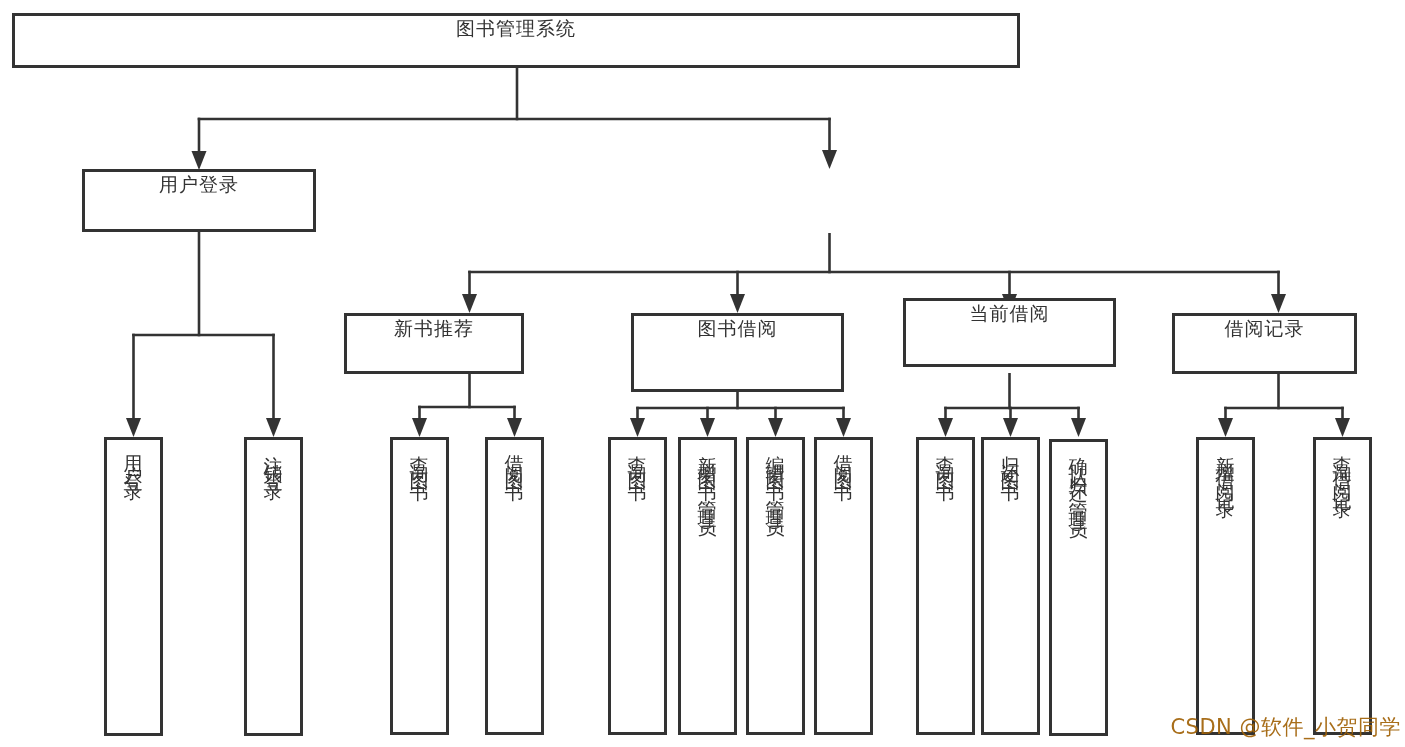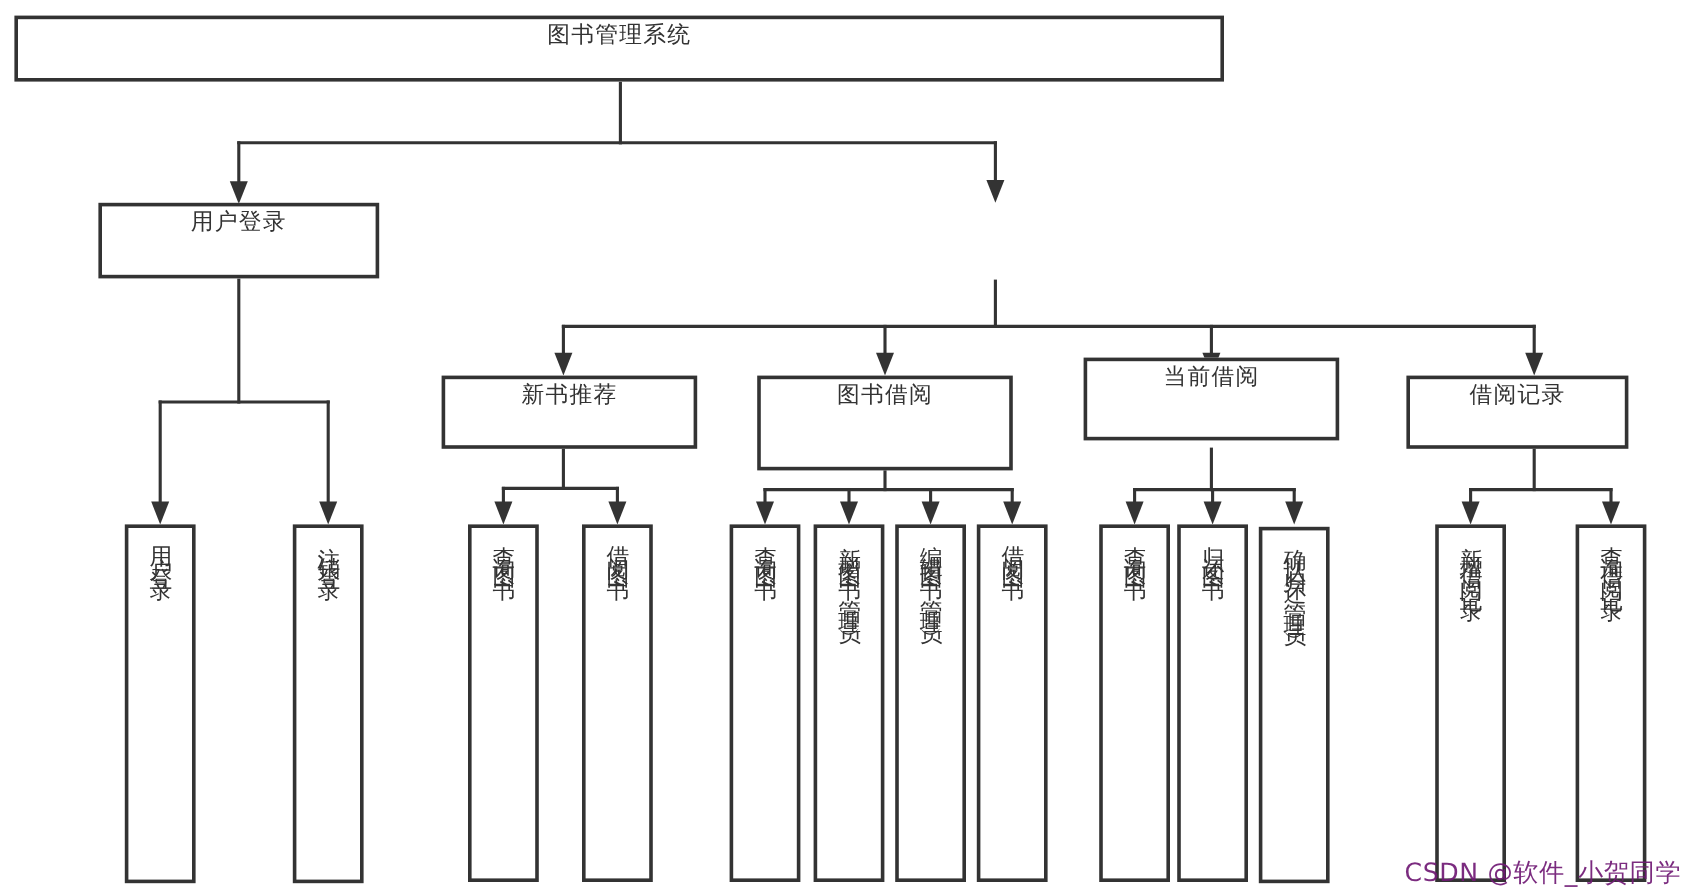--- a/index.html
+++ b/index.html
@@ -37,21 +37,21 @@
     font-size: 19px;
     letter-spacing: 9px;
     line-height: 1;
   }
   .watermark {
     position: absolute;
     right: 4px;
     top: 713px;
     font-size: 21px;
     letter-spacing: 0.5px;
-    color: #701a75;
+    color: #a16207;
     opacity: 0.92;
     white-space: nowrap;
     z-index: 10;
   }
 </style>
 </head>
 <body>
 
 <div class="canvas">
 
@@ -122,21 +122,21 @@
   </svg>
 
   <div class="box hbox" style="left:12px;top:13px;width:1008px;height:55px">
     <span>图书管理系统</span>
   </div>
 
   <div class="box hbox" style="left:82px;top:169px;width:234px;height:63px">
     <span>用户登录</span>
   </div>
 
-  <div class="box hbox" style="left:368px;top:313px;width:213px;height:61px">
+  <div class="box hbox" style="left:344px;top:313px;width:180px;height:61px">
     <span>新书推荐</span>
   </div>
   <div class="box hbox" style="left:631px;top:313px;width:213px;height:79px">
     <span>图书借阅</span>
   </div>
   <div class="box hbox" style="left:903px;top:298px;width:213px;height:69px">
     <span>当前借阅</span>
   </div>
   <div class="box hbox" style="left:1172px;top:313px;width:185px;height:61px">
     <span>借阅记录</span>

